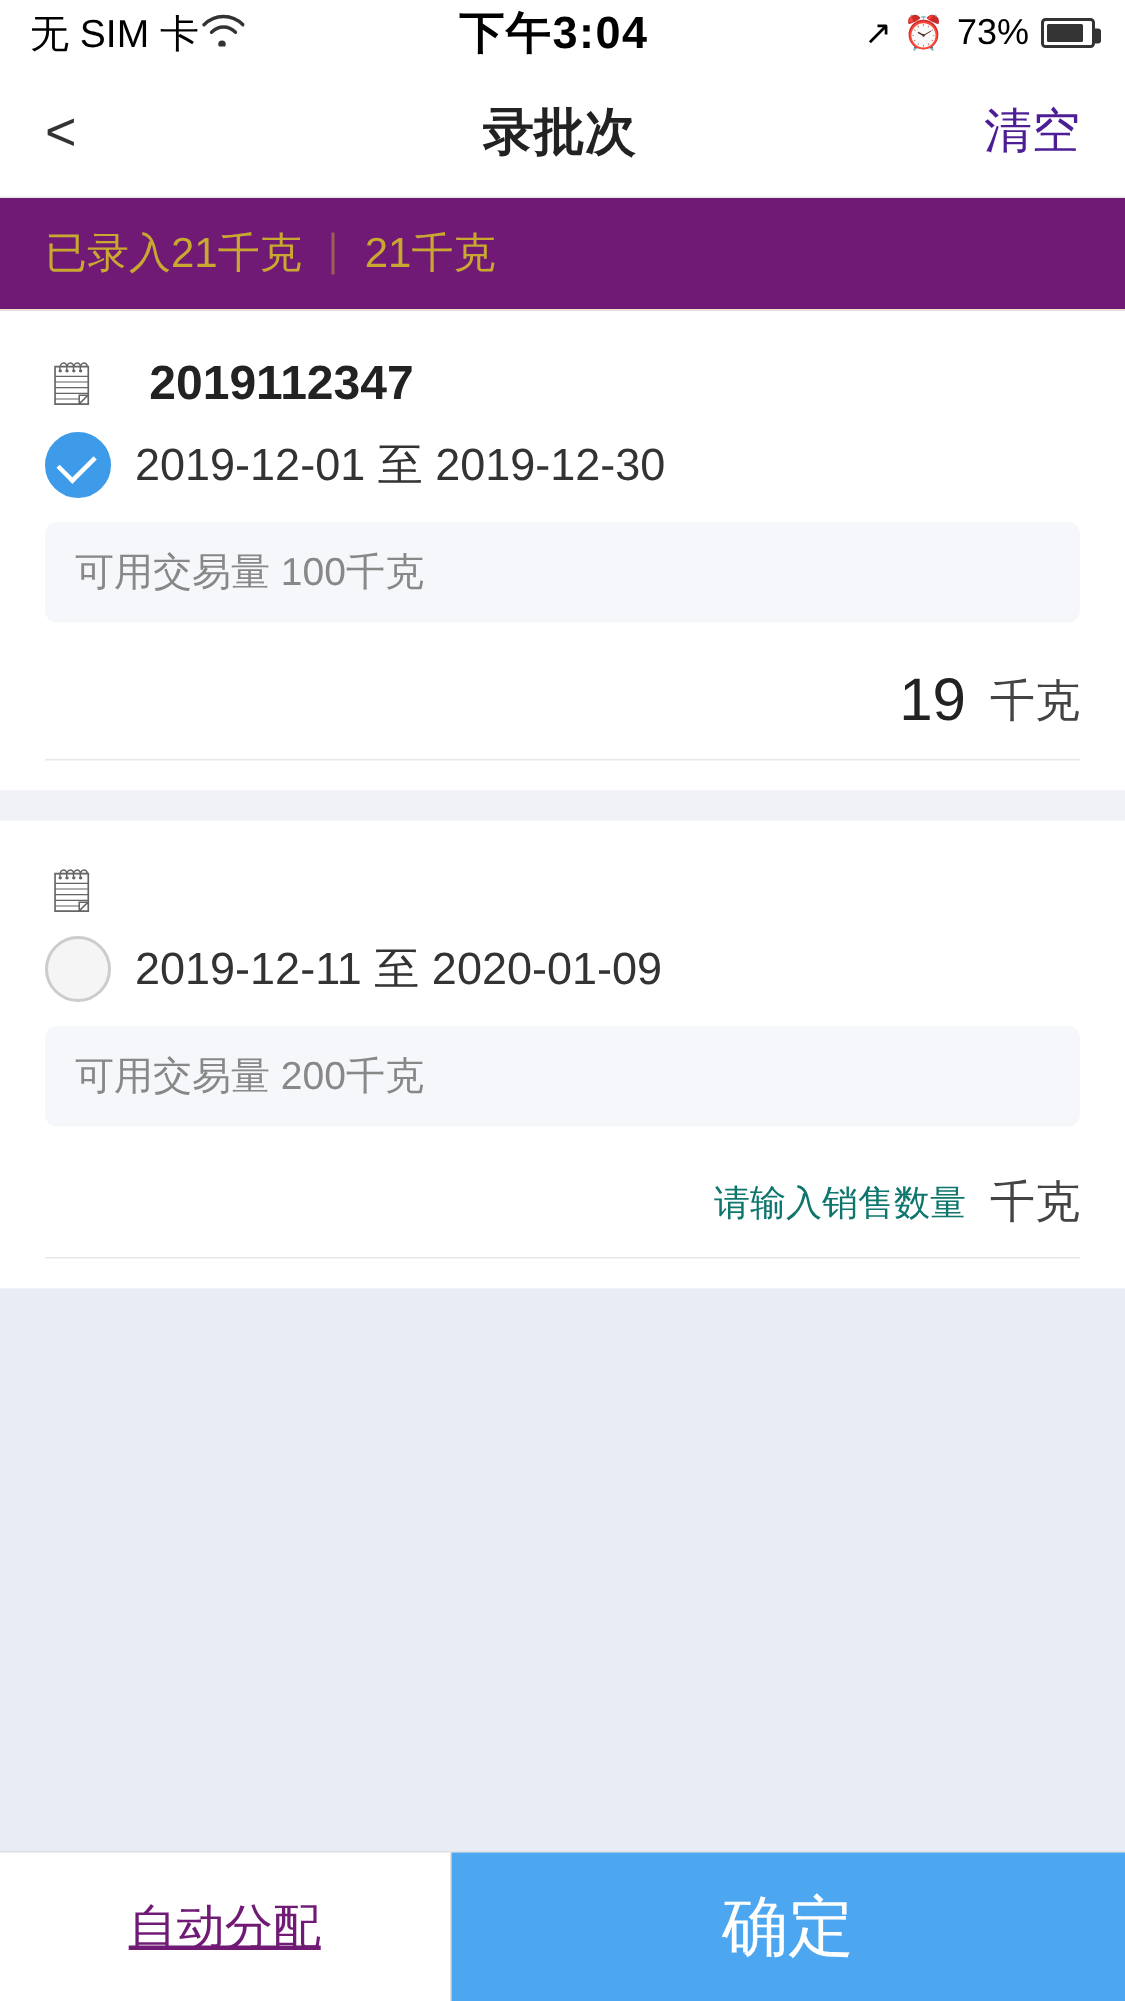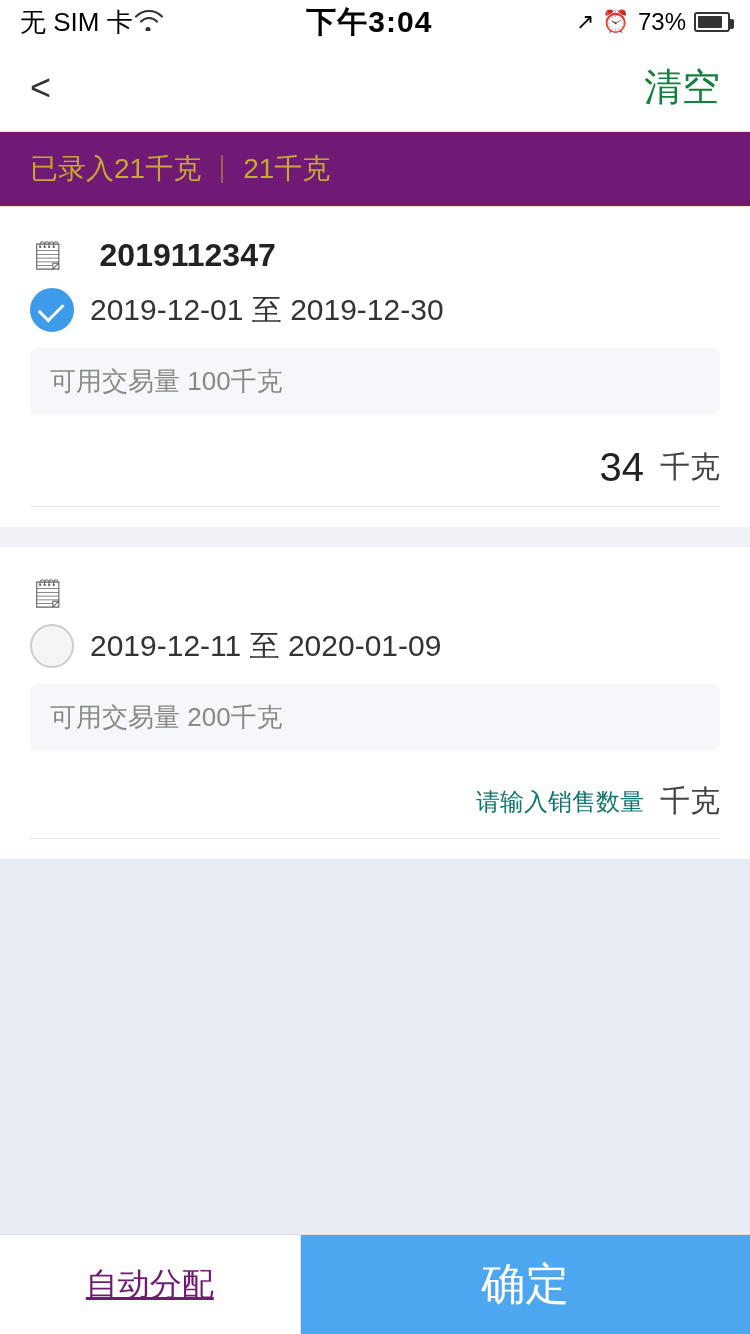--- a/index.html
+++ b/index.html
@@ -57,22 +57,22 @@
       color: #333;
       cursor: pointer;
       width: 60px;
     }
     .nav-title {
       font-size: 34px;
       font-weight: 600;
       color: #222;
     }
     .nav-clear {
-      font-size: 38px;
-      color: #15803d;
+      font-size: 32px;
+      color: #4c1d95;
       cursor: pointer;
     }
 
     
     .summary-bar {
       width: 750px;
       background: #701a75;
       padding: 18px 30px;
       display: flex;
       align-items: center;
@@ -259,20 +259,21 @@
     <span>73%</span>
     <span style="display:inline-block;width:36px;height:20px;border:2px solid #333;border-radius:3px;position:relative;">
       <span style="position:absolute;top:2px;left:2px;right:6px;bottom:2px;background:#333;border-radius:1px;"></span>
       <span style="position:absolute;right:-6px;top:5px;width:4px;height:10px;background:#333;border-radius:0 2px 2px 0;"></span>
     </span>
   </div>
 </div>
 
 <div class="nav-bar">
   <span class="nav-back">&lt;</span>
+  <span class="nav-title">录批次</span>
   <span class="nav-clear">清空</span>
 </div>
 
 <div class="content-wrap">
 
   <div class="summary-bar">
     <span class="summary-text">已录入21千克</span>
     <div class="summary-divider"></div>
     <span class="summary-amount">21千克</span>
   </div>
@@ -281,21 +282,21 @@
     <div class="card-header">
       <span class="card-icon">🗒</span>
       <span class="card-id">2019112347</span>
     </div>
     <div class="card-date-row">
       <div class="radio-circle selected"></div>
       <span class="card-date">2019-12-01 至 2019-12-30</span>
     </div>
     <div class="card-available">可用交易量 100千克</div>
     <div class="card-quantity-row">
-      <span class="quantity-value">34</span>
+      <span class="quantity-value">19</span>
       <span class="quantity-unit">千克</span>
     </div>
   </div>
 
   <div class="card-divider"></div>
 
   <div class="card">
     <div class="card-header">
       <span class="card-icon">🗒</span>
     </div>

